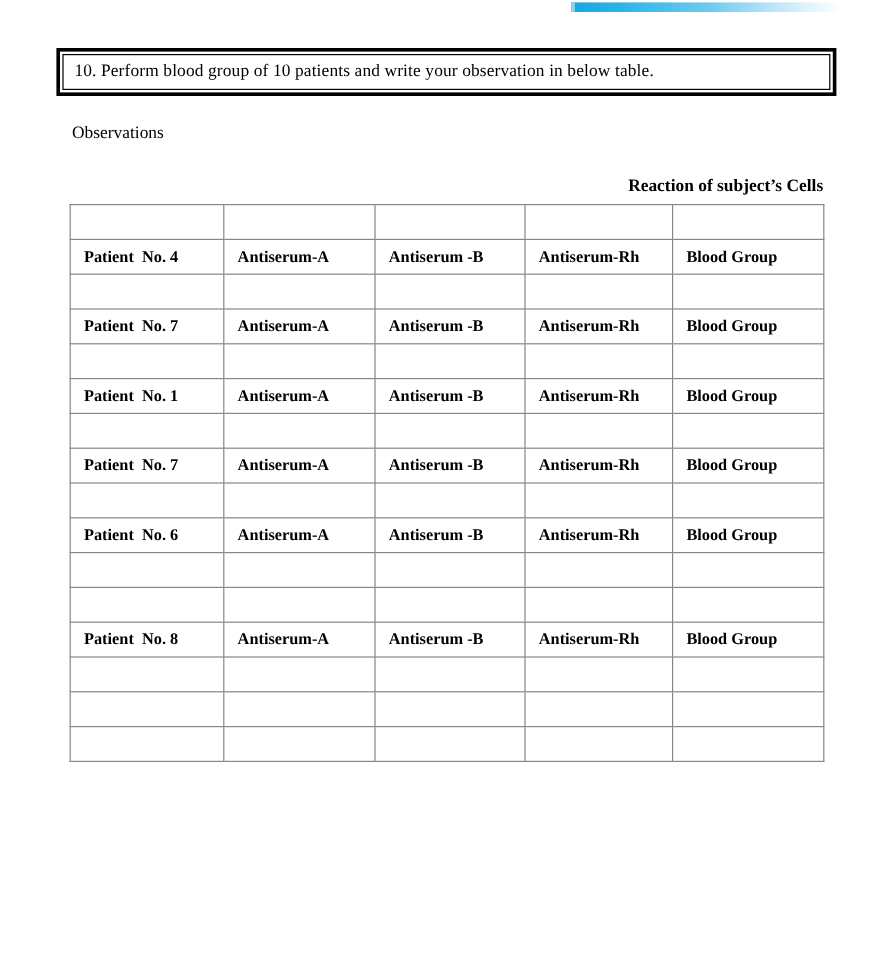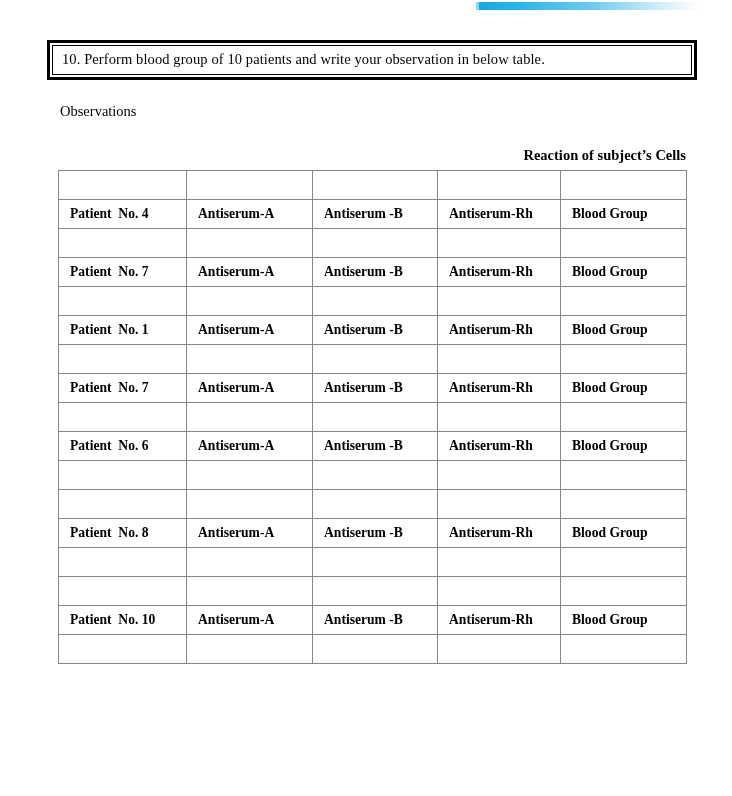--- a/index.html
+++ b/index.html
@@ -228,27 +228,20 @@
         <td></td>
         <td></td>
       </tr>
       <tr class="blank-row">
         <td></td>
         <td></td>
         <td></td>
         <td></td>
         <td></td>
       </tr>
-      <tr>
-        <td>Patient  No. 10</td>
-        <td>Antiserum-A</td>
-        <td>Antiserum -B</td>
-        <td>Antiserum-Rh</td>
-        <td>Blood Group</td>
-      </tr>
       <tr class="blank-row">
         <td></td>
         <td></td>
         <td></td>
         <td></td>
         <td></td>
       </tr>
     </tbody>
 </table>
 

